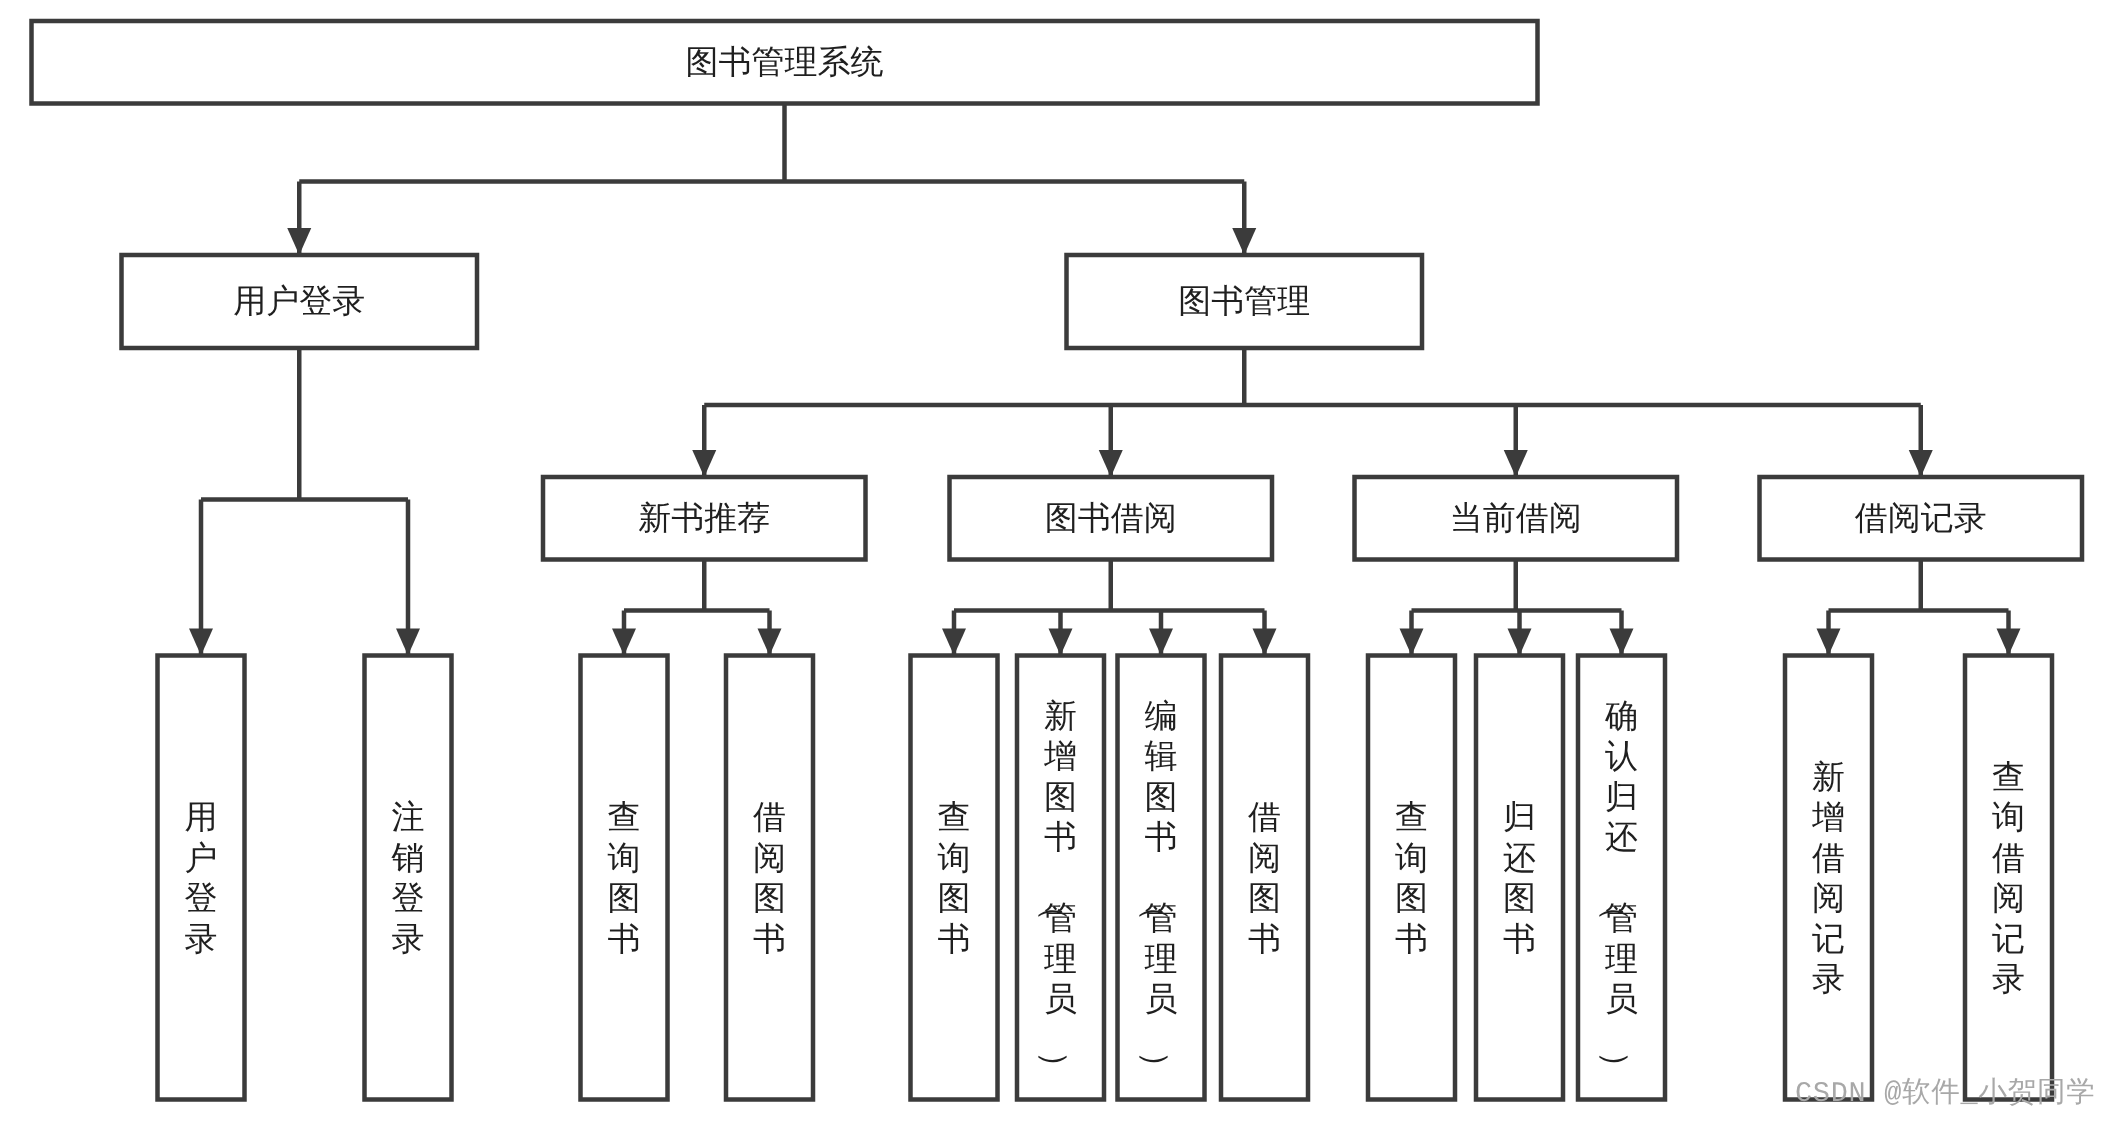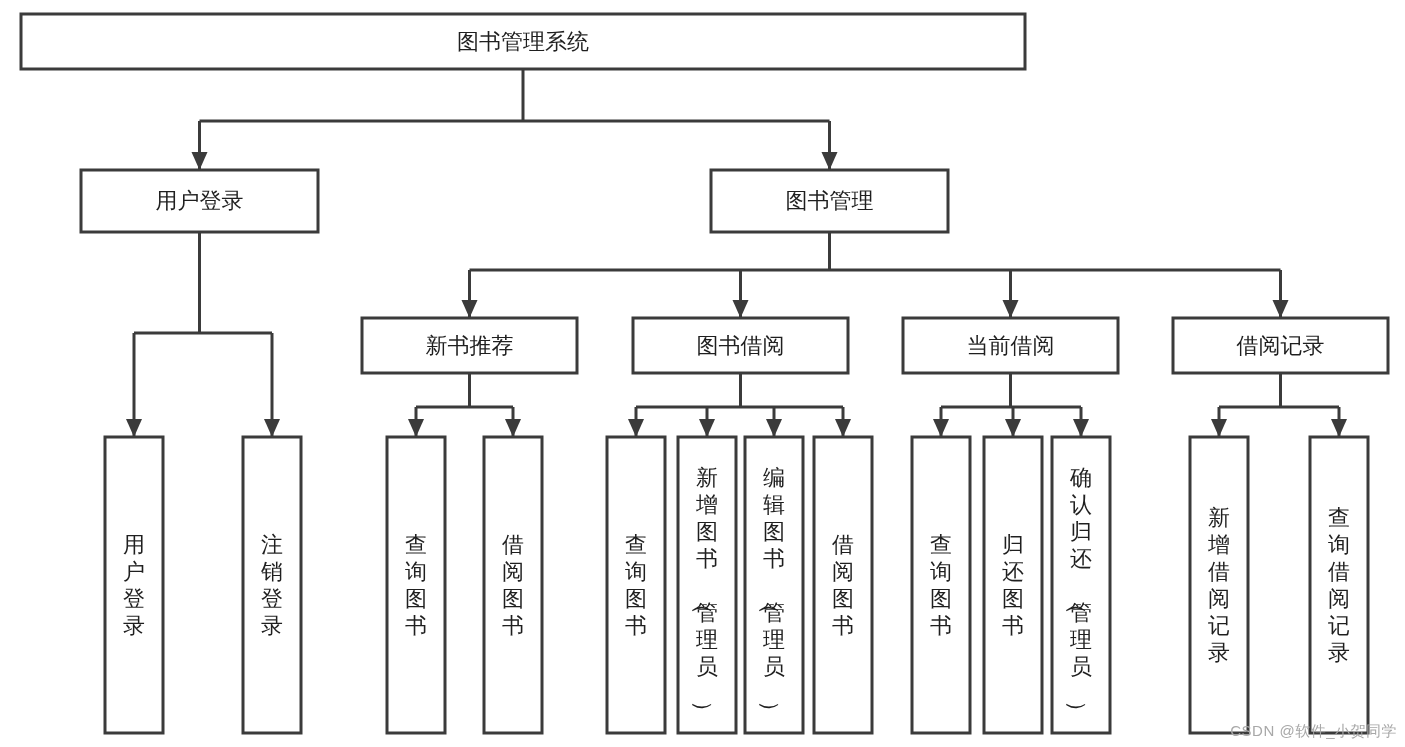--- a/index.html
+++ b/index.html
@@ -54,22 +54,22 @@
   .node-label-v {
     font-family: "DejaVu Sans", "Liberation Sans", sans-serif;
     font-size: 22px;
     fill: #1f1f1f;
     text-anchor: middle;
   }
   .watermark-text {
     position: absolute;
     right: 8px;
     bottom: 6px;
-    font-family: Liberation Sans, sans-serif;
-    font-size: 15px;
+    font-family: Liberation Mono, monospace;
+    font-size: 19px;
     color: #a8a8a8;
     white-space: nowrap;
     letter-spacing: 0.5px;
     user-select: none;
   }
 </style>
 </head>
 <body>
 
 <div id="diagram-root">

